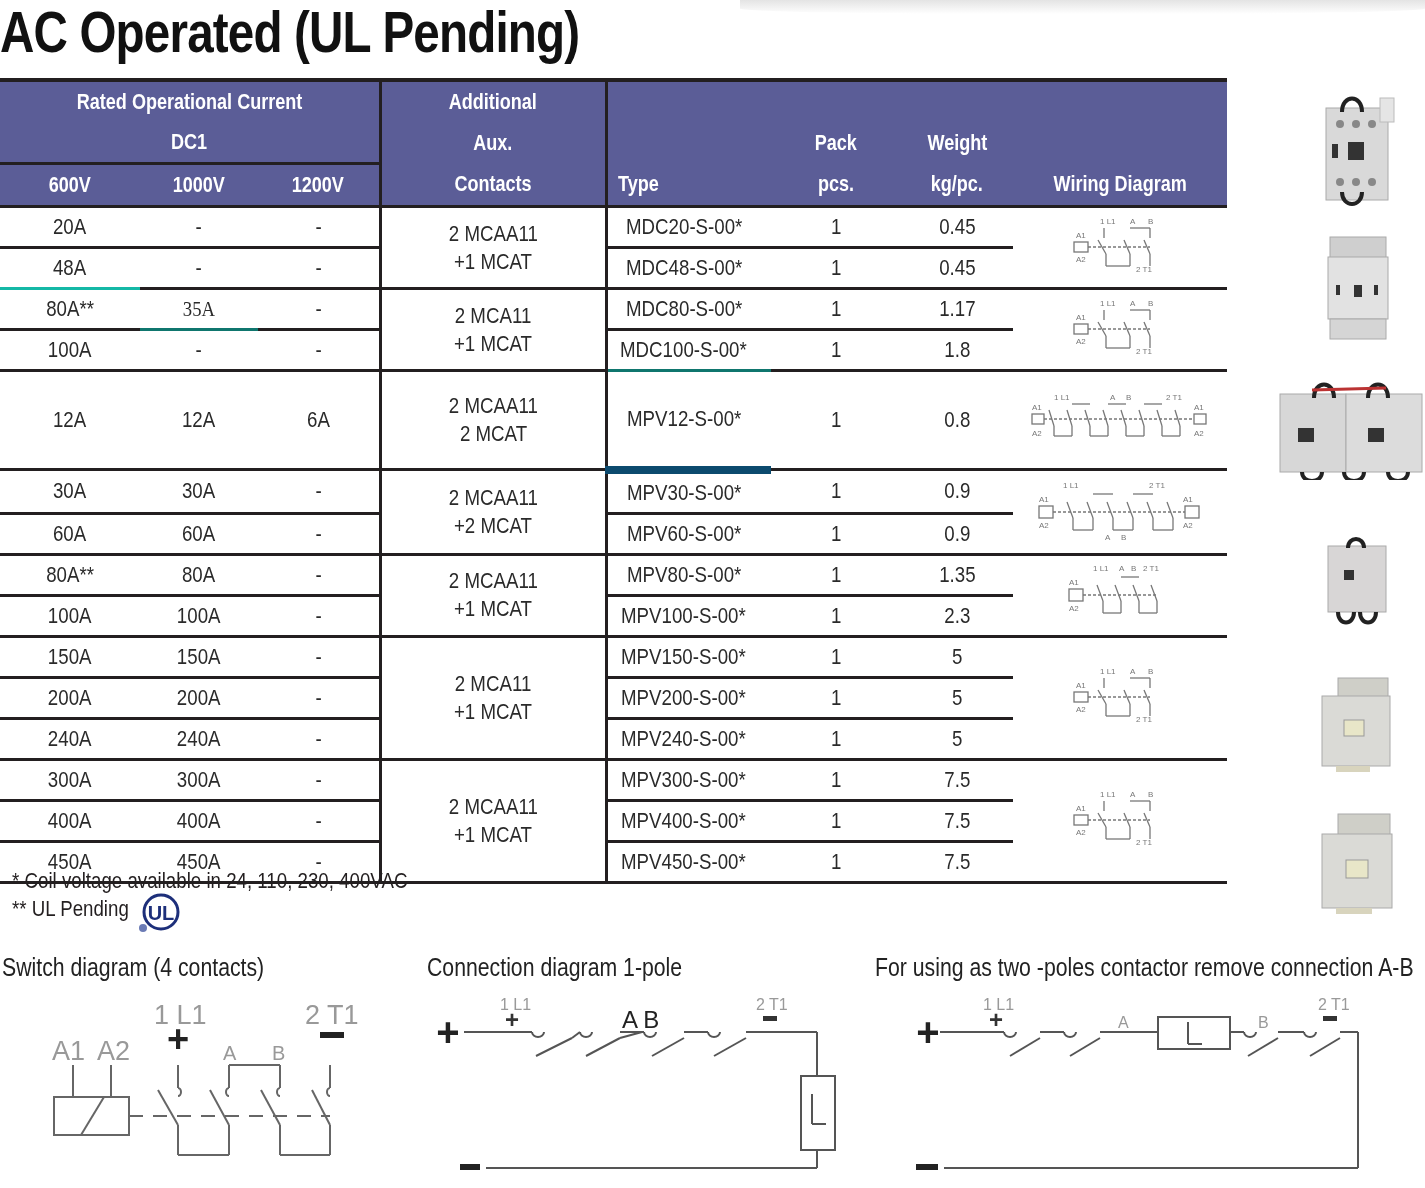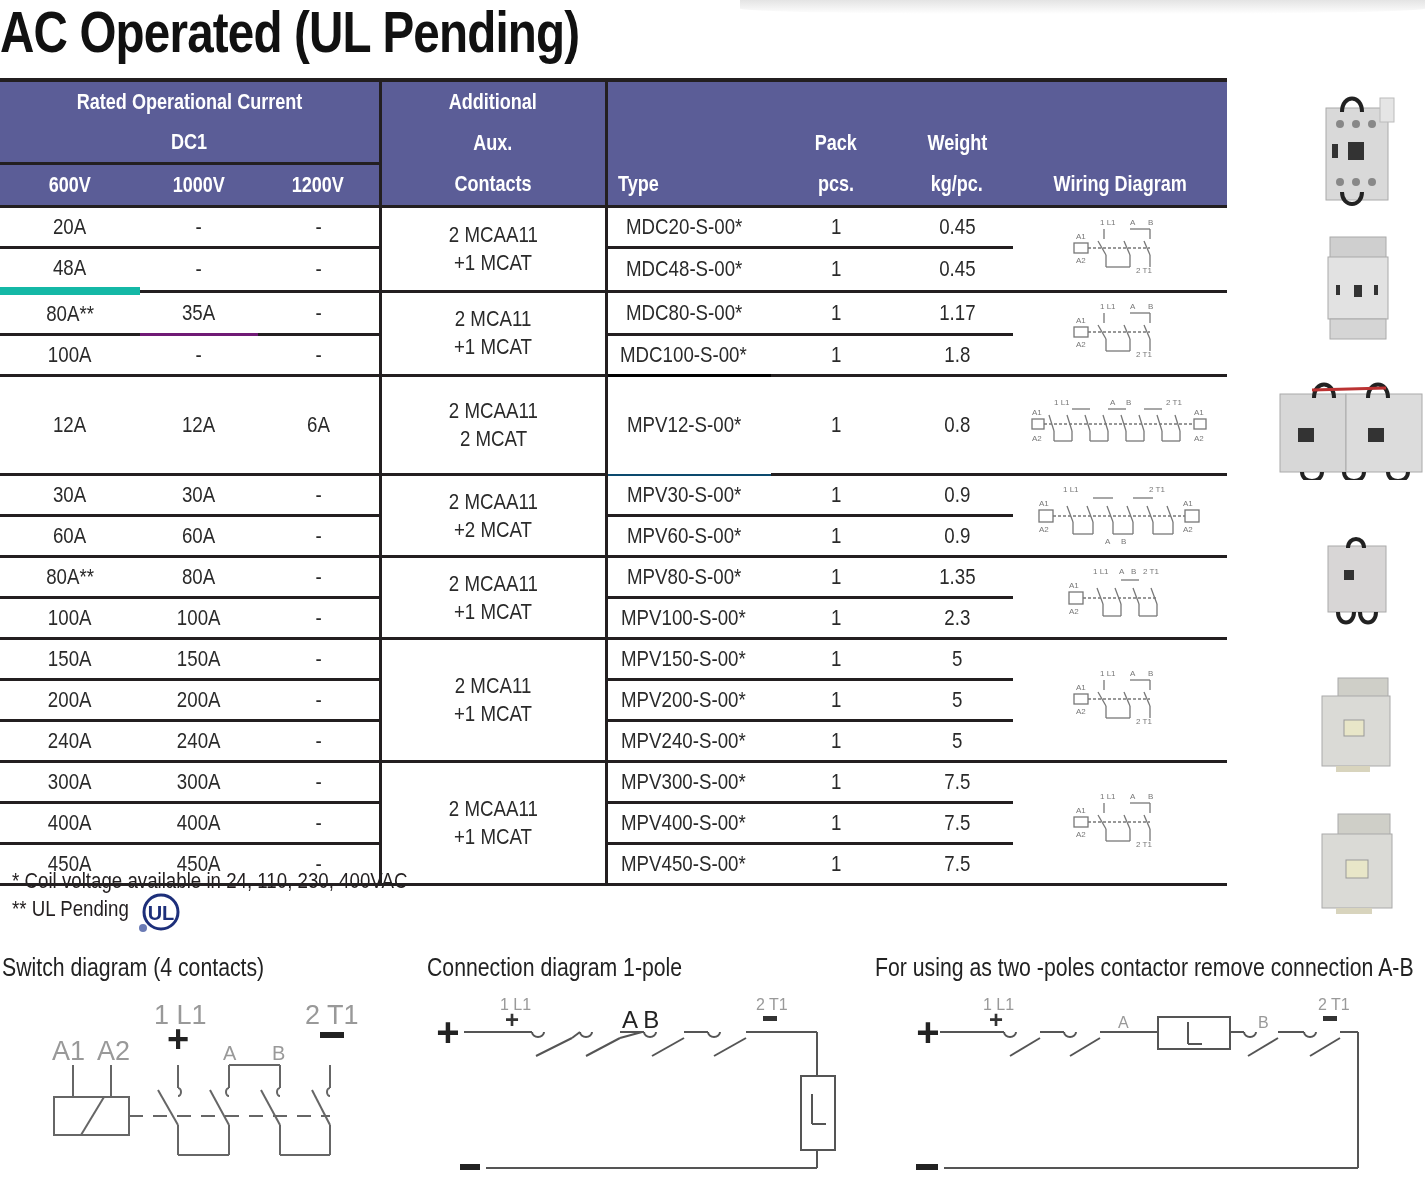--- a/index.html
+++ b/index.html
@@ -106,30 +106,30 @@
               <line x1="60" y1="38" x2="60" y2="50"></line>
               <line x1="36" y1="50" x2="60" y2="50"></line>
               <line x1="60" y1="12" x2="80" y2="12"></line>
               <line x1="80" y1="12" x2="80" y2="22"></line>
               <line x1="74" y1="24" x2="80" y2="38"></line>
               <line x1="80" y1="38" x2="80" y2="50"></line>
             </g>
           </svg></td>
       </tr>
       <tr>
-        <td style="border-bottom:8px solid #14b8a6;"><span class="cond">48A</span></td>
+        <td style="border-bottom:3px solid #14b8a6;"><span class="cond">48A</span></td>
         <td style="border-bottom:3px solid #231f20;"><span class="cond">-</span></td>
         <td style="border-bottom:3px solid #231f20;"><span class="cond">-</span></td>
         <td class="vl type-cell" style="border-bottom:3px solid #231f20;"><span class="cond">MDC48-S-00*</span></td>
         <td style="border-bottom:3px solid #231f20;"><span class="cond">1</span></td>
         <td style="border-bottom:3px solid #231f20;"><span class="cond">0.45</span></td>
       </tr>
       <tr>
         <td style="border-bottom:3px solid #231f20;"><span class="cond">80A**</span></td>
-        <td style="border-bottom:3px solid #701a75;"><span class="cond">35A</span></td>
+        <td style="border-bottom:3px solid #0f766e;font-family:Liberation Serif, serif;"><span class="cond">35A</span></td>
         <td style="border-bottom:3px solid #231f20;"><span class="cond">-</span></td>
         <td class="vl aux" rowspan="2" style="border-bottom:3px solid #231f20;"><span class="cond">2 MCA11</span><br><span class="cond">+1 MCAT</span></td>
         <td class="vl type-cell" style="border-bottom:3px solid #231f20;"><span class="cond">MDC80-S-00*</span></td>
         <td style="border-bottom:3px solid #231f20;"><span class="cond">1</span></td>
         <td style="border-bottom:3px solid #231f20;"><span class="cond">1.17</span></td>
         <td class="wd" rowspan="2" style="border-bottom:3px solid #231f20;"><svg width="100" height="58">
             <g fill="#777" font-size="8">
               <text x="6" y="22">A1</text>
               <text x="6" y="46">A2</text>
               <text x="30" y="8">1 L1</text>
@@ -150,30 +150,30 @@
               <line x1="80" y1="12" x2="80" y2="22"></line>
               <line x1="74" y1="24" x2="80" y2="38"></line>
               <line x1="80" y1="38" x2="80" y2="50"></line>
             </g>
           </svg></td>
       </tr>
       <tr>
         <td style="border-bottom:3px solid #231f20;"><span class="cond">100A</span></td>
         <td style="border-bottom:3px solid #231f20;"><span class="cond">-</span></td>
         <td style="border-bottom:3px solid #231f20;"><span class="cond">-</span></td>
-        <td class="vl type-cell" style="border-bottom:3px solid #000000;"><span class="cond">MDC100-S-00*</span></td>
+        <td class="vl type-cell" style="border-bottom:3px solid #0f766e;"><span class="cond">MDC100-S-00*</span></td>
         <td style="border-bottom:3px solid #231f20;"><span class="cond">1</span></td>
         <td style="border-bottom:3px solid #231f20;"><span class="cond">1.8</span></td>
       </tr>
       <tr>
         <td style="border-bottom:3px solid #231f20;height:96px;"><span class="cond">12A</span></td>
         <td style="border-bottom:3px solid #231f20;height:96px;"><span class="cond">12A</span></td>
         <td style="border-bottom:3px solid #231f20;height:96px;text-decoration:underline;"><span class="cond">6A</span></td>
         <td class="vl aux" rowspan="1" style="border-bottom:3px solid #231f20;"><span class="cond">2 MCAA11</span><br><span class="cond">2 MCAT</span></td>
-        <td class="vl type-cell" style="border-bottom:2px solid #0c4a6e;"><span class="cond">MPV12-S-00*</span></td>
+        <td class="vl type-cell" style="border-bottom:8px solid #0c4a6e;"><span class="cond">MPV12-S-00*</span></td>
         <td style="border-bottom:3px solid #231f20;"><span class="cond">1</span></td>
         <td style="border-bottom:3px solid #231f20;"><span class="cond">0.8</span></td>
         <td class="wd" rowspan="1" style="border-bottom:3px solid #231f20;"><svg width="180" height="50">
             <g fill="#777" font-size="8">
               <text x="2" y="18">A1</text>
               <text x="2" y="44">A2</text>
               <text x="164" y="18">A1</text>
               <text x="164" y="44">A2</text>
               <text x="24" y="8">1 L1</text>
               <text x="80" y="8">A</text>

